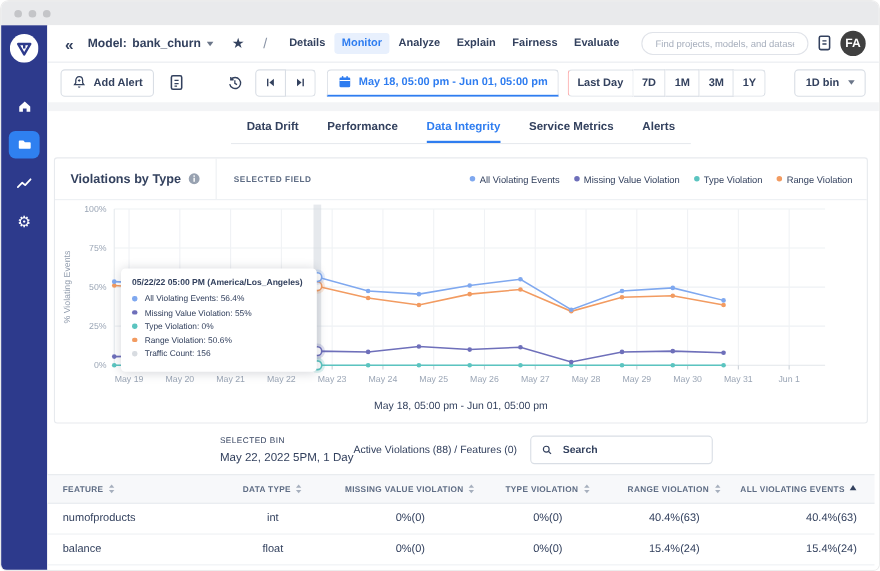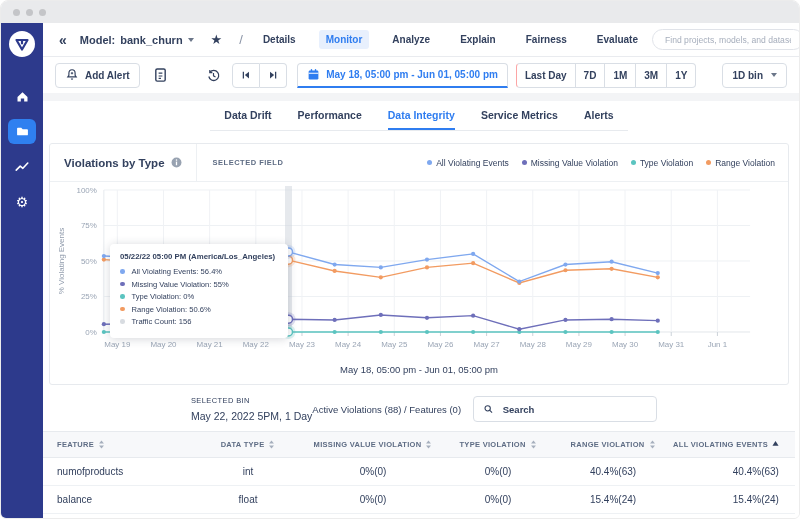--- a/index.html
+++ b/index.html
@@ -21,21 +21,21 @@
   .collapse{font-size:14px;font-weight:bold;color:#33415e;line-height:1;}
   .model{display:flex;align-items:center;gap:5px;font-size:11px;font-weight:bold;margin-left:6px;}
   .caret{width:0;height:0;border-left:3.5px solid transparent;border-right:3.5px solid transparent;border-top:4.5px solid #6b7689;display:inline-block;}
   .star{font-size:13px;color:#33415e;margin:0 4px 0 10px;line-height:1;}
   .slash{font-size:13px;color:#8a94a6;margin:0 6px;}
   .nav-tab{font-size:10px;font-weight:bold;color:#33415e;padding:4px 7px;border-radius:3px;cursor:pointer;white-space:nowrap;}
   .nav-tab.active{color:#2f7df0;background:#e8f0fd;}
   .searchpill{margin-left:auto;width:152px;height:21px;border:1px solid #e0e3e9;border-radius:11px;display:flex;align-items:center;padding:0 10px;flex-shrink:0;}
   .searchpill input{border:none;outline:none;width:100%;font-size:8.6px;color:#5e6c84;background:transparent;font-family:inherit;}
   .searchpill input::placeholder{color:#a6aebc;}
-  .avatar{width:23px;height:23px;border-radius:50%;background:#0f766e;color:#fff;font-size:14px;font-weight:bold;display:flex;align-items:center;justify-content:center;flex-shrink:0;}
+  .avatar{width:23px;height:23px;border-radius:50%;background:#404040;color:#fff;font-size:11px;font-weight:bold;display:flex;align-items:center;justify-content:center;flex-shrink:0;}
   
   .toolbar{height:36px;display:flex;align-items:center;padding:0 12px;gap:10px;flex-shrink:0;}
   .btn{border:1px solid #d9dee5;border-radius:4px;background:#fff;display:flex;align-items:center;gap:6px;font-size:10px;font-weight:bold;color:#33415e;padding:0 9px;height:25px;cursor:pointer;white-space:nowrap;}
   .icon-only{border:none;padding:0 3px;}
   .tb-right{margin-left:auto;display:flex;align-items:center;}
   .pager{display:flex;margin-left:8px;}
   .pager .btn{border-radius:0;padding:0 7px;}
   .pager .btn:first-child{border-radius:4px 0 0 4px;}
   .pager .btn:last-child{border-radius:0 4px 4px 0;border-left:none;}
   .date-btn{margin-left:10px;color:#2f7df0;border-bottom:2px solid #2f7df0;border-radius:4px 4px 0 0;}
@@ -65,21 +65,21 @@
   .tt-title{font-size:7.8px;font-weight:bold;margin-bottom:6px;white-space:nowrap;}
   .tt-item{display:flex;align-items:center;gap:7px;font-size:7.6px;margin:3.5px 0;}
   .tt-dot{width:4.5px;height:4.5px;border-radius:50%;flex-shrink:0;}
   .chart-xlabel{text-align:center;font-size:9.5px;color:#33415e;padding:0 0 9px;}
   
   .binrow{display:flex;align-items:center;padding:11px 4px 9px 14px;flex-shrink:0;}
   .bin-label{font-size:7.5px;font-weight:normal;letter-spacing:.4px;color:#33415e;}
   .bin-value{font-size:10.5px;margin-top:5px;}
   .bin-right{margin-left:auto;display:flex;align-items:center;gap:12px;}
   .summary{font-size:9.5px;white-space:nowrap;}
-  .search-box{width:184px;height:26px;border:1px solid #d9dee5;border-radius:4px;display:flex;align-items:center;gap:7px;padding:0 9px;}
+  .search-box{width:166px;height:26px;border:1px solid #d9dee5;border-radius:4px;display:flex;align-items:center;gap:7px;padding:0 9px;}
   .search-box input{border:none;outline:none;width:100%;font-size:9.5px;font-weight:bold;color:#33415e;font-family:inherit;background:transparent;}
   .search-box input::placeholder{color:#33415e;opacity:1;}
   
   .thead,.trow{display:grid;grid-template-columns:150px 110px 140px 110px 120px 1fr;align-items:center;}
   .thead{background:#f7f8fa;border-top:1px solid #e7eaee;border-bottom:1px solid #e7eaee;height:27px;flex-shrink:0;}
   .th{font-size:7.5px;font-weight:bold;color:#5e6c84;letter-spacing:.3px;display:flex;align-items:center;gap:4px;justify-content:center;white-space:nowrap;}
   .th:first-child{justify-content:flex-start;padding-left:14px;}
   .th:last-child{justify-content:flex-end;padding-right:16px;}
   .trow{height:28px;border-bottom:1px solid #eef1f4;font-size:10px;}
   .td{text-align:center;}
@@ -129,21 +129,21 @@
 
       <header class="topbar">
         <span class="collapse">«</span>
         <span class="model">
           <span>Model:</span>
           <span>bank_churn</span>
           <span class="caret"></span>
         </span>
         <span class="star">★</span>
         <span class="slash">/</span>
-        <nav id="nav-tabs" style="display:flex;gap:16px;">
+        <nav id="nav-tabs" style="display:flex;gap:1px;">
             <span class="nav-tab">Details</span>
             <span class="nav-tab active">Monitor</span>
             <span class="nav-tab">Analyze</span>
             <span class="nav-tab">Explain</span>
             <span class="nav-tab">Fairness</span>
             <span class="nav-tab">Evaluate</span>
           </nav>
         <div class="searchpill">
           <input placeholder="Find projects, models, and datasets" style="">
         </div>

